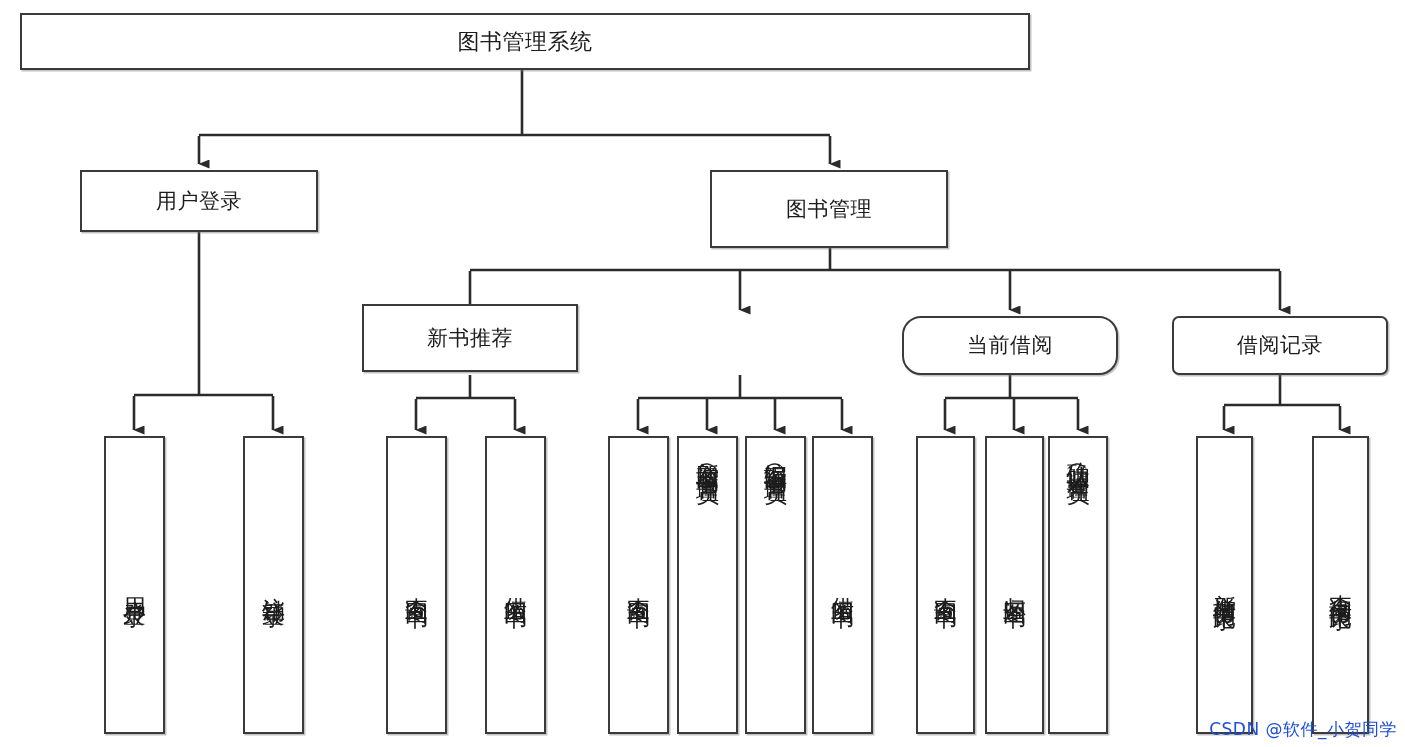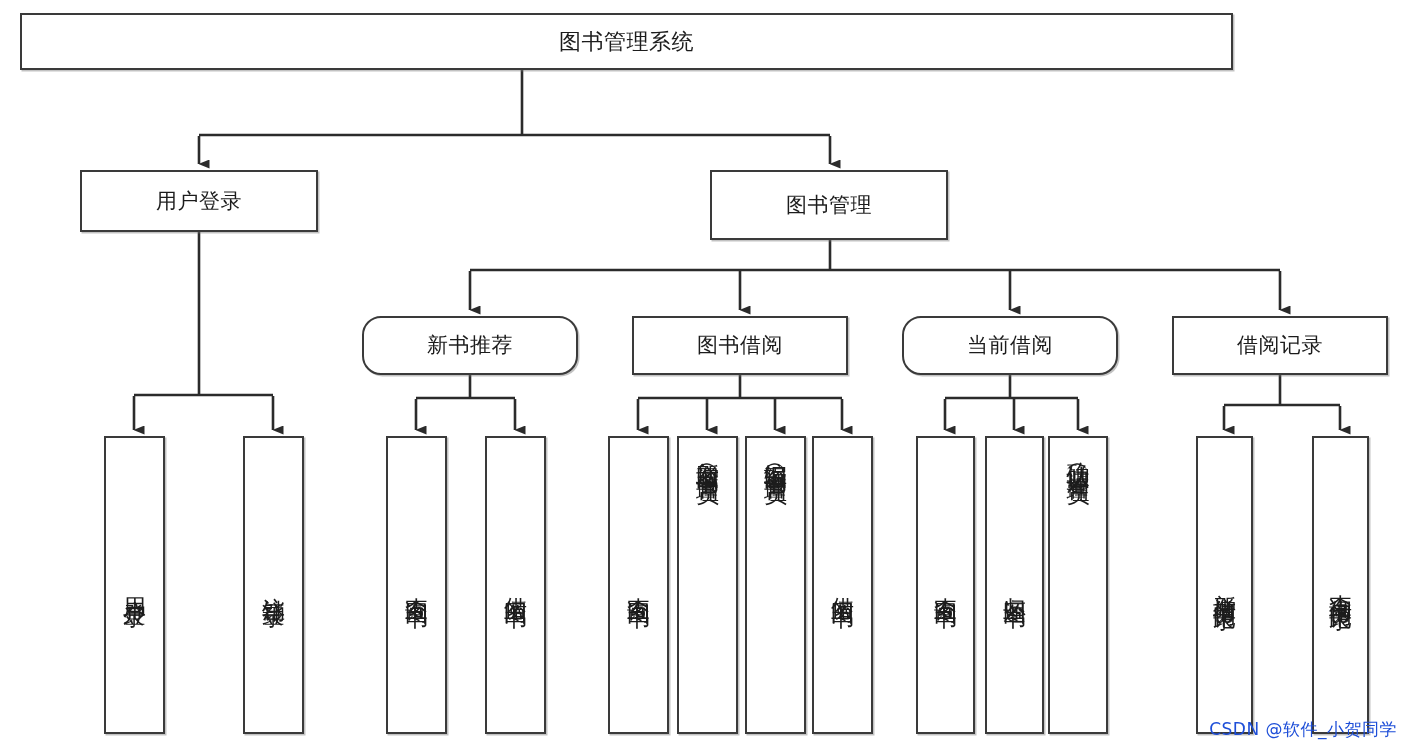--- a/index.html
+++ b/index.html
@@ -124,45 +124,42 @@
       <path d="M1014,399 L1014,430" marker-end="url(#arrow)"></path>
       <path d="M1078,399 L1078,430" marker-end="url(#arrow)"></path>
 
       <path d="M1280,375 L1280,405"></path>
       <path d="M1224,405 L1340,405"></path>
       <path d="M1224,406 L1224,430" marker-end="url(#arrow)"></path>
       <path d="M1340,406 L1340,430" marker-end="url(#arrow)"></path>
     </g>
   </svg>
 
-  <div class="node root horizontal" style="left:20px; top:13px; width:1213px; height:57px;">
+  <div class="node root horizontal" style="left:20px; top:13px; width:1010px; height:57px;">
     <span class="node-label">图书管理系统</span>
   </div>
 
   <div class="node horizontal" style="left:80px; top:170px; width:238px; height:62px;">
     <span class="node-label">用户登录</span>
   </div>
 
-  <div class="node horizontal" style="left:710px; top:170px; width:238px; height:70px;">
+  <div class="node horizontal" style="left:710px; top:170px; width:238px; height:78px;">
     <span class="node-label">图书管理</span>
   </div>
 
-  <div class="node horizontal" style="left:362px; top:316px; width:216px; height:59px;border-radius:19px;">
+  <div class="node horizontal" style="left:362px; top:304px; width:216px; height:68px;">
     <span class="node-label">新书推荐</span>
   </div>
 
-  <div class="node horizontal" style="left:632px; top:316px; width:216px; height:59px;">
-    <span class="node-label">图书借阅</span>
-  </div>
 
   <div class="node horizontal" style="left:902px; top:316px; width:216px; height:59px;border-radius:19px;">
     <span class="node-label">当前借阅</span>
   </div>
 
-  <div class="node horizontal" style="left:1172px; top:316px; width:216px; height:59px;">
+  <div class="node horizontal" style="left:1172px; top:316px; width:216px; height:59px;border-radius:7px;">
     <span class="node-label">借阅记录</span>
   </div>
 
   <div class="node vertical centered" style="left:104px; top:436px; width:61px; height:298px;">
     <span class="node-label">用户登录</span>
   </div>
 
   <div class="node vertical centered" style="left:243px; top:436px; width:61px; height:298px;">
     <span class="node-label">注销登录</span>
   </div>

